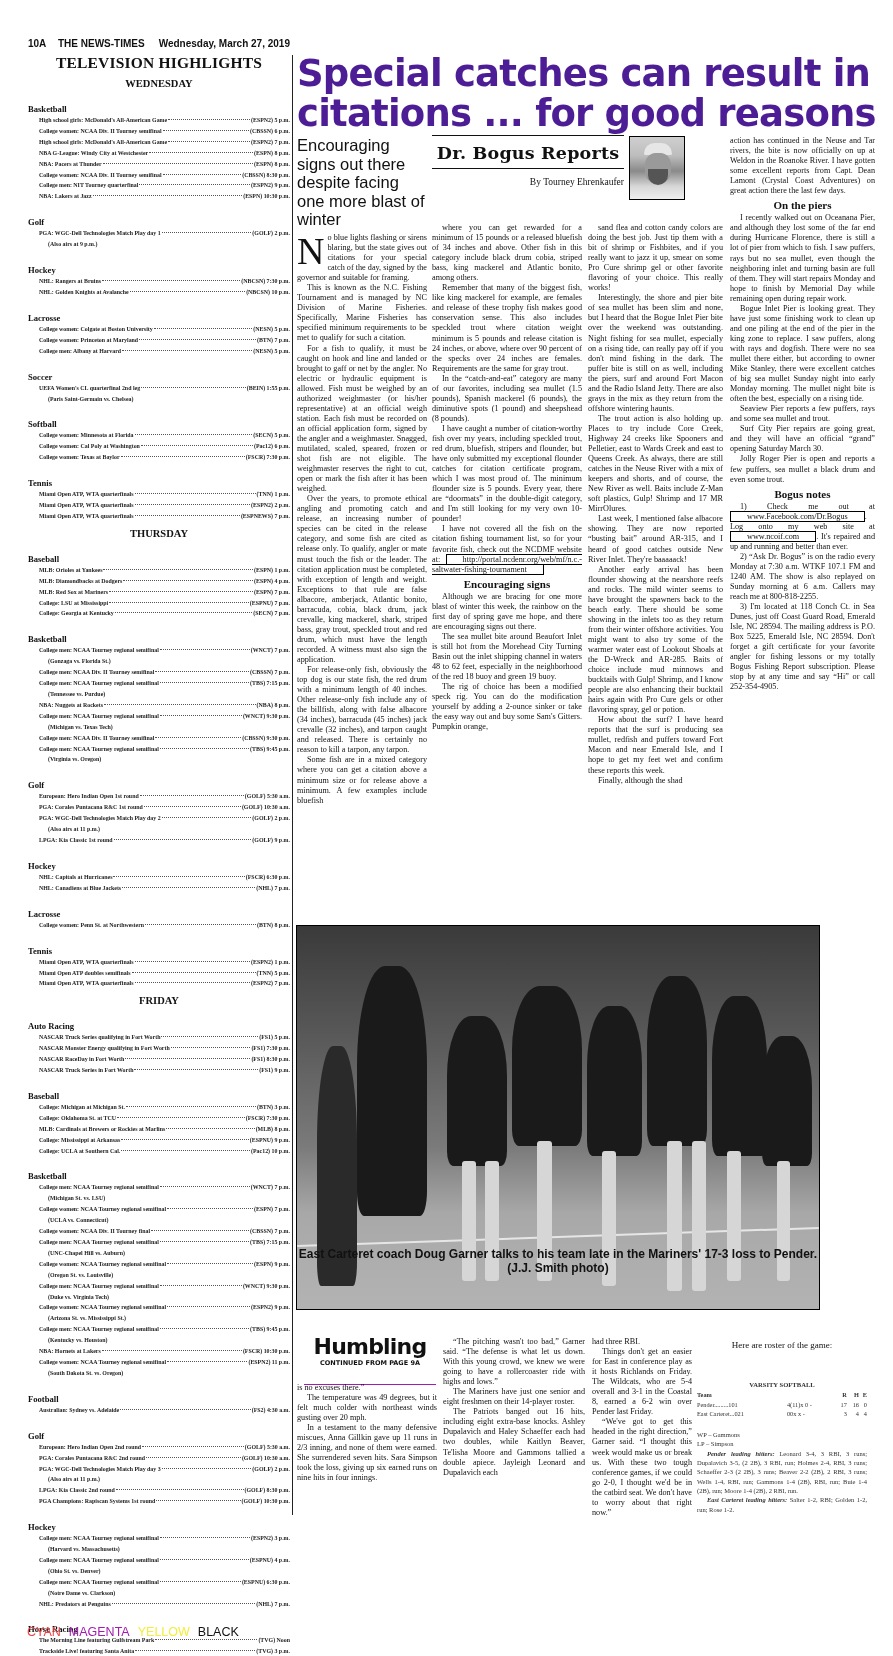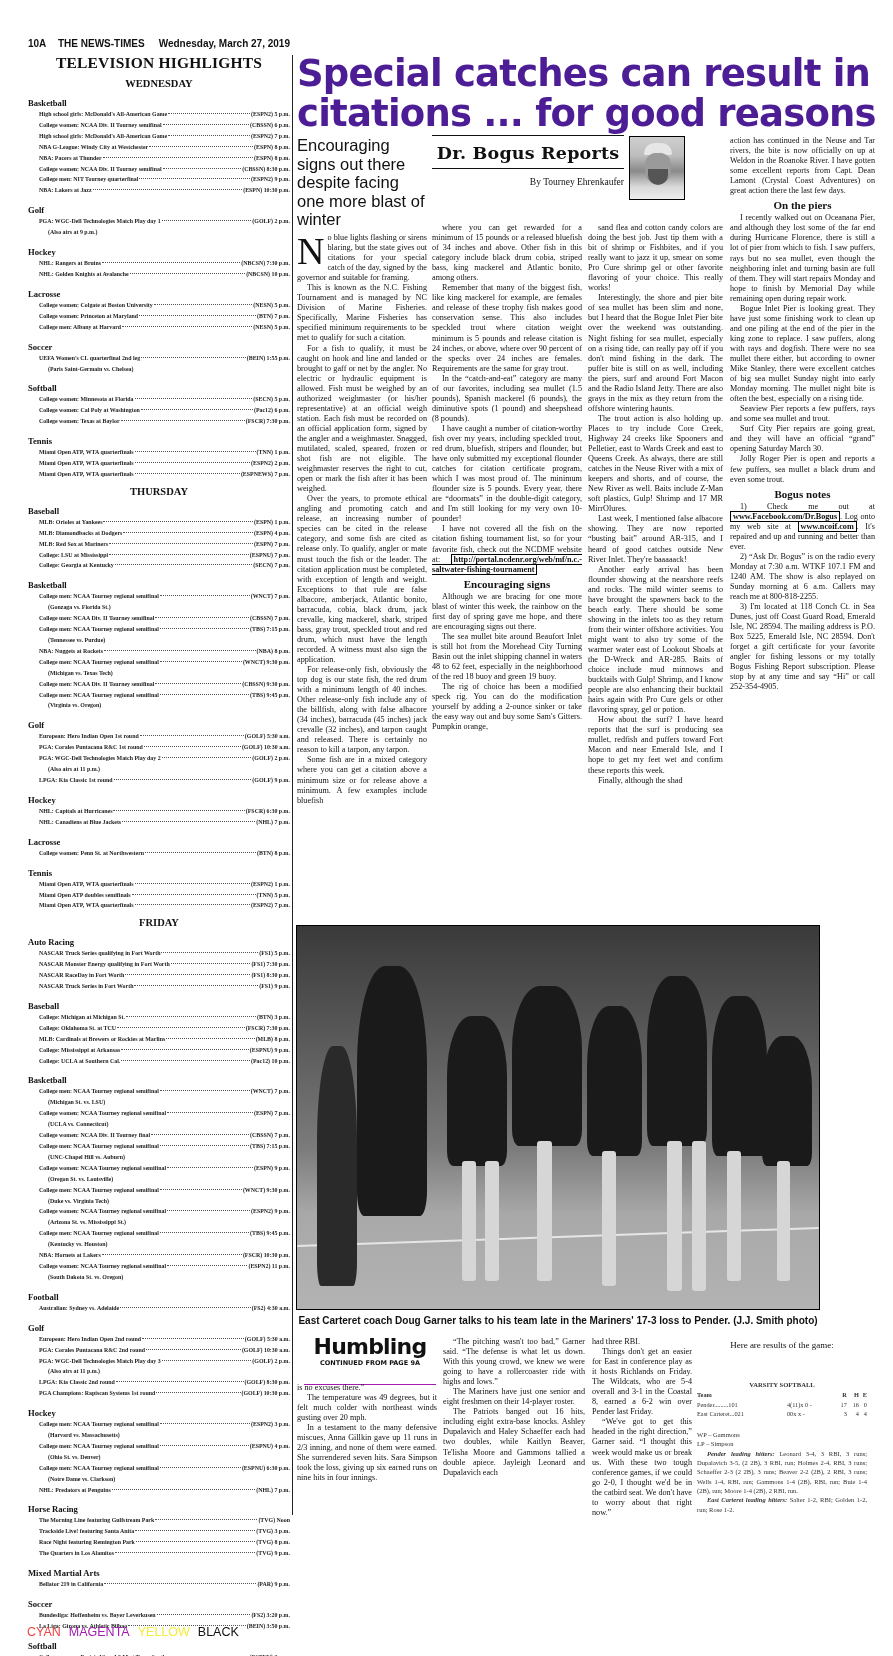--- a/index.html
+++ b/index.html
@@ -8,21 +8,21 @@
 
   
   .masthead { position: absolute; left: 28px; top: 38px; width: 262px; font-family: "Liberation Sans", sans-serif; font-size: 10px; font-weight: bold; display: flex; justify-content: space-between; }
   .masthead .pg { width: 30px; }
   .masthead .paper { flex: 1; }
 
   
   .tv { position: absolute; left: 28px; top: 54px; width: 262px; font-family: Liberation Serif, serif; }
   .tv h1 { font-size: 15.5px; font-weight: bold; text-align: center; letter-spacing: 0.2px; margin-bottom: 6px; }
   .tv h2 { font-size: 10.5px; font-weight: bold; text-align: center; margin: 6px 0 3px; }
-  .tv h3 { font-size: 8.6px; font-weight: bold; margin-top: 9px; line-height: 11px; }
+  .tv h3 { font-size: 8.6px; font-weight: bold; margin-top: 15px; line-height: 11px; }
   .tv .row { display: flex; align-items: baseline; font-size: 5.9px; font-weight: bold; color: #222; line-height: 10.9px; padding-left: 11px; }
   .tv .row .ev { white-space: nowrap; }
   .tv .row .dots { flex: 1; border-bottom: 1px dotted #555; margin: 0 1px; transform: translateY(-2px); }
   .tv .row .ch { white-space: nowrap; }
   .tv .note { font-size: 5.9px; font-weight: bold; color: #222; padding-left: 20px; line-height: 10.9px; }
   .tv .foot { font-size: 5.9px; font-weight: bold; padding-left: 11px; margin-top: 12px; }
 
   .cmyk { position: absolute; left: 27px; top: 1625px; font-family: "Liberation Sans", sans-serif; font-size: 12.5px; display: flex; gap: 8px; }
 
   .vrule { position: absolute; left: 292px; top: 55px; width: 1px; height: 1460px; background: #222; }
@@ -30,38 +30,38 @@
   
   .headline { position: absolute; left: 297px; top: 54px; width: 590px; font-family: "DejaVu Sans", sans-serif; font-weight: bold; font-size: 37px; line-height: 40px; letter-spacing: -0.8px; color: #4c1d95; }
 
   .deck { position: absolute; left: 297px; top: 136px; width: 130px; font-family: "Liberation Sans", sans-serif; font-size: 16.5px; line-height: 18.5px; }
 
   .col { position: absolute; font-size: 8.2px; line-height: 10.05px; text-align: justify; hyphens: auto; }
   .col p { text-indent: 10px; }
   .col p.noind { text-indent: 0; }
   .col h4 { font-size: 11px; font-weight: bold; text-align: center; margin: 4px 0 3px; text-indent: 0; }
   .dropcap { float: left; font-size: 38px; line-height: 32px; margin: 2px 3px 0 0; }
-  .boxed { border: 1px solid #000; padding: 0 2px; font-weight: bold; }
+  .boxed { border: 1px solid #000; padding: 0 16px; }
 
   
   .logo { position: absolute; left: 432px; top: 135px; width: 192px; }
   .logo .rule { height: 1px; background: #111; }
   .logo .title { font-family: "DejaVu Serif", serif; font-weight: bold; font-size: 17.5px; text-align: center; padding: 7px 0 5px; letter-spacing: 0.2px; }
   .logo .byline { text-align: right; font-size: 9.5px; margin-top: 8px; }
   .mugshot { position: absolute; left: 629px; top: 136px; width: 56px; height: 64px; border: 1px solid #000; background: linear-gradient(180deg, #cfcfcf 0%, #bdbdbd 30%, #8a8a8a 55%, #d8d8d8 80%, #eee 100%); overflow: hidden; }
   .mugshot .cap { position: absolute; left: 14px; top: 6px; width: 28px; height: 12px; background: #e6e6e6; border-radius: 14px 14px 2px 2px; }
   .mugshot .face { position: absolute; left: 15px; top: 16px; width: 26px; height: 30px; background: #9a9a9a; border-radius: 40%; }
   .mugshot .beard { position: absolute; left: 18px; top: 32px; width: 20px; height: 16px; background: #555; border-radius: 0 0 12px 12px; }
 
   
   .photo { position: absolute; left: 296px; top: 925px; width: 524px; height: 385px; border: 1px solid #000; background: linear-gradient(180deg, #3a3a3a 0%, #5a5a5a 30%, #7b7b7b 58%, #a8a8a8 75%, #b3b3b3 100%); overflow: hidden; }
   .photo .fig { position: absolute; background: #1a1a1a; border-radius: 40% 40% 10% 10%; }
   .photo .leg { position: absolute; background: #d6d6d6; border-radius: 3px; }
   .photo .line { position: absolute; left: 0; top: 310px; width: 100%; height: 2px; background: #e6e6e6; transform: rotate(-2deg); }
-  .caption { position: absolute; left: 296px; top: 1315px; width: 524px; text-align: center; font-family: "Liberation Sans", sans-serif; font-weight: bold; font-size: 10px; }
+  .caption { position: absolute; left: 296px; top: 1247px; width: 524px; text-align: center; font-family: "Liberation Sans", sans-serif; font-weight: bold; font-size: 12px; }
 
   
   .humb { position: absolute; left: 304px; top: 1336px; width: 132px; text-align: center; font-family: "DejaVu Sans", sans-serif; }
   .humb .t { font-size: 22px; font-weight: bold; letter-spacing: -0.8px; line-height: 22px; }
   .humb .s { font-size: 6.5px; font-weight: bold; margin-top: 1px; padding-bottom: 17px; border-bottom: 1px solid #a21caf; }
 
   .box-score { position: absolute; left: 697px; top: 1380px; width: 170px; font-size: 6.5px; line-height: 9.3px; color: #333; }
   .box-score .hd { text-align: center; font-weight: bold; font-size: 6.6px; margin-bottom: 1px; }
   .box-score table { width: 100%; border-collapse: collapse; font-size: 6.3px; }
   .box-score td { padding: 0; white-space: nowrap; }
@@ -659,21 +659,21 @@
     <p>“The pitching wasn't too bad,” Garner said. “The defense is what let us down. With this young crowd, we knew we were going to have a rollercoaster ride with highs and lows.”</p>
     <p>The Mariners have just one senior and eight freshmen on their 14-player roster.</p>
     <p>The Patriots banged out 16 hits, including eight extra-base knocks. Ashley Dupalavich and Haley Schaeffer each had two doubles, while Kaitlyn Beaver, Te'lisha Moore and Gammons tallied a double apiece. Jayleigh Leonard and Dupalavich each</p>
   </div>
 <div class="col" id="hcol3" style="left:592px; top:1337px; width:100px;">
     <p class="noind">had three RBI.</p>
     <p>Things don't get an easier for East in conference play as it hosts Richlands on Friday. The Wildcats, who are 5-4 overall and 3-1 in the Coastal 8, earned a 6-2 win over Pender last Friday.</p>
     <p>“We've got to get this headed in the right direction,” Garner said. “I thought this week would make us or break us. With these two tough conference games, if we could go 2-0, I thought we'd be in the catbird seat. We don't have to worry about that right now.”</p>
   </div>
 
-<div class="col" style="left:697px; top:1340px; width:170px; text-align:center; font-size:9px;">Here are results of the game:</div>
+<div class="col" style="left:697px; top:1340px; width:170px; text-align:center; font-size:9px;">Here are roster of the game:</div>
 
 <div class="box-score">
   <div class="hd">VARSITY SOFTBALL</div>
   <table>
     <tbody>
         <tr>
       <td style="font-weight:bold;">Team</td>
       <td></td>
       <td class="r" style="font-weight:bold;">R</td>
       <td class="r" style="font-weight:bold;">H</td>

